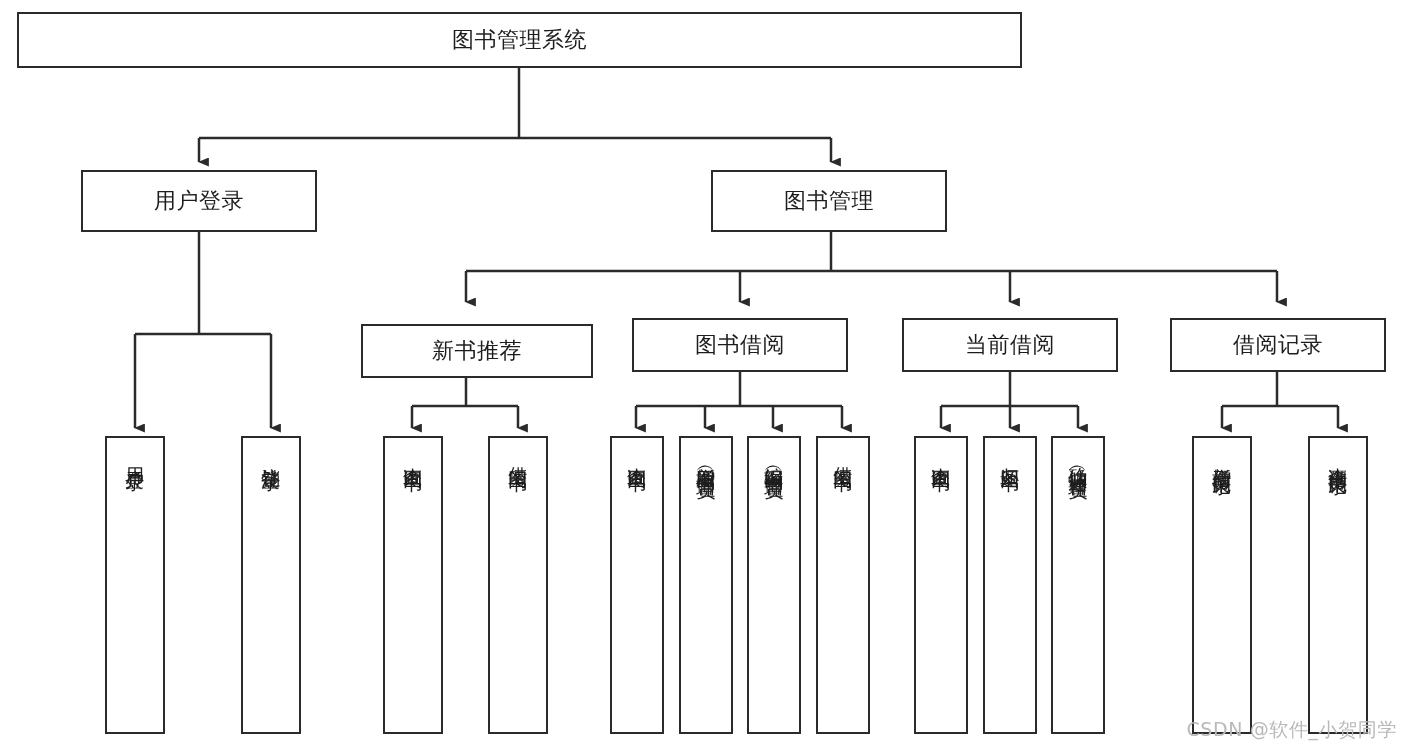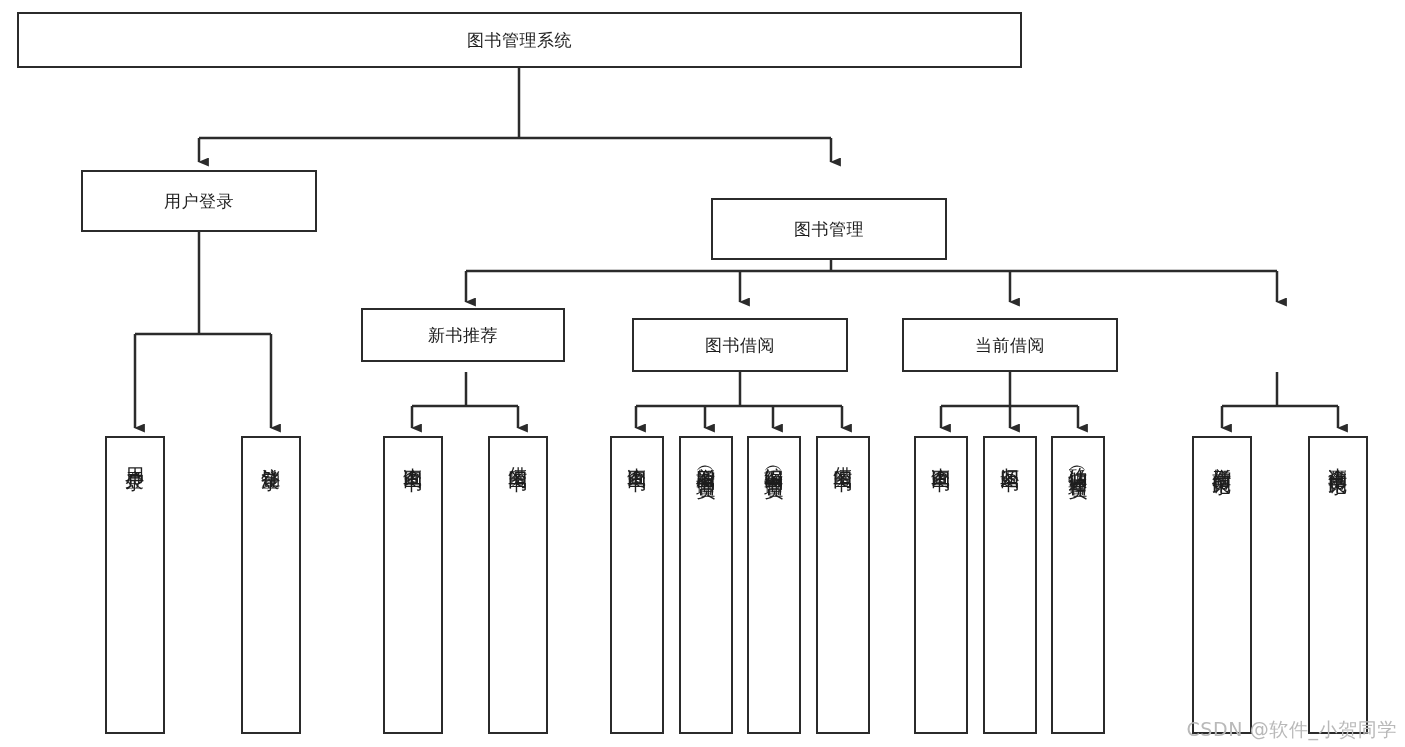--- a/index.html
+++ b/index.html
@@ -35,21 +35,21 @@
     box-sizing: border-box;
     border: 2px solid #2b2b2b;
     background: #ffffff;
     display: flex;
     align-items: center;
     justify-content: center;
     overflow: hidden;
   }
   .node-label {
     color: #1d1d1d;
-    font-size: 17px;
+    font-size: 22px;
     line-height: 1.22;
     letter-spacing: 0.5px;
     text-align: center;
     white-space: nowrap;
   }
   .node.horizontal .node-label {
     writing-mode: horizontal-tb;
   }
   .node.vertical {
     align-items: flex-start;
@@ -129,33 +129,36 @@
     </g>
   </svg>
 
   <div class="node horizontal" style="left:17px; top:12px; width:1005px; height:56px;">
     <span class="node-label">图书管理系统</span>
   </div>
 
   <div class="node horizontal" style="left:81px; top:170px; width:236px; height:62px;">
     <span class="node-label">用户登录</span>
   </div>
-  <div class="node horizontal" style="left:711px; top:170px; width:236px; height:62px;margin-top:28px;">
+  <div class="node horizontal" style="left:711px; top:170px; width:236px; height:62px;">
     <span class="node-label">图书管理</span>
   </div>
 
-  <div class="node horizontal" style="left:361px; top:308px; width:204px; height:54px;">
+  <div class="node horizontal" style="left:361px; top:324px; width:232px; height:54px;">
     <span class="node-label">新书推荐</span>
   </div>
   <div class="node horizontal" style="left:902px; top:318px; width:216px; height:54px;">
     <span class="node-label">当前借阅</span>
   </div>
   <div class="node horizontal" style="left:632px; top:318px; width:216px; height:54px;">
     <span class="node-label">图书借阅</span>
   </div>
+  <div class="node horizontal" style="left:1170px; top:318px; width:216px; height:54px;">
+    <span class="node-label">借阅记录</span>
+  </div>
 
   <div class="node vertical" style="left:105px; top:436px; width:60px; height:298px;">
     <span class="node-label">用户登录</span>
   </div>
   <div class="node vertical" style="left:241px; top:436px; width:60px; height:298px;">
     <span class="node-label">注销登录</span>
   </div>
 
   <div class="node vertical" style="left:383px; top:436px; width:60px; height:298px;">
     <span class="node-label">查询图书</span>

